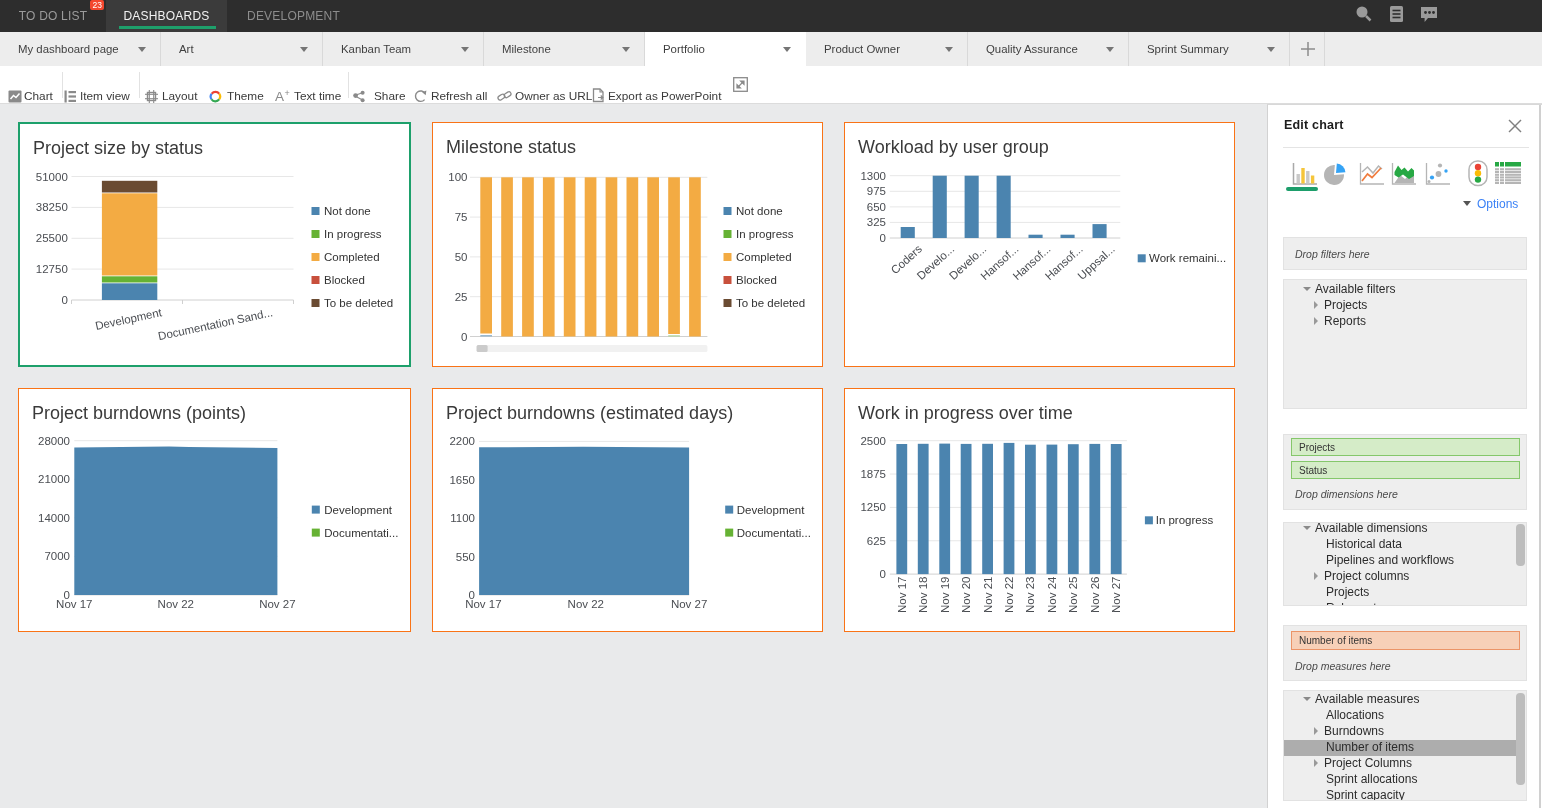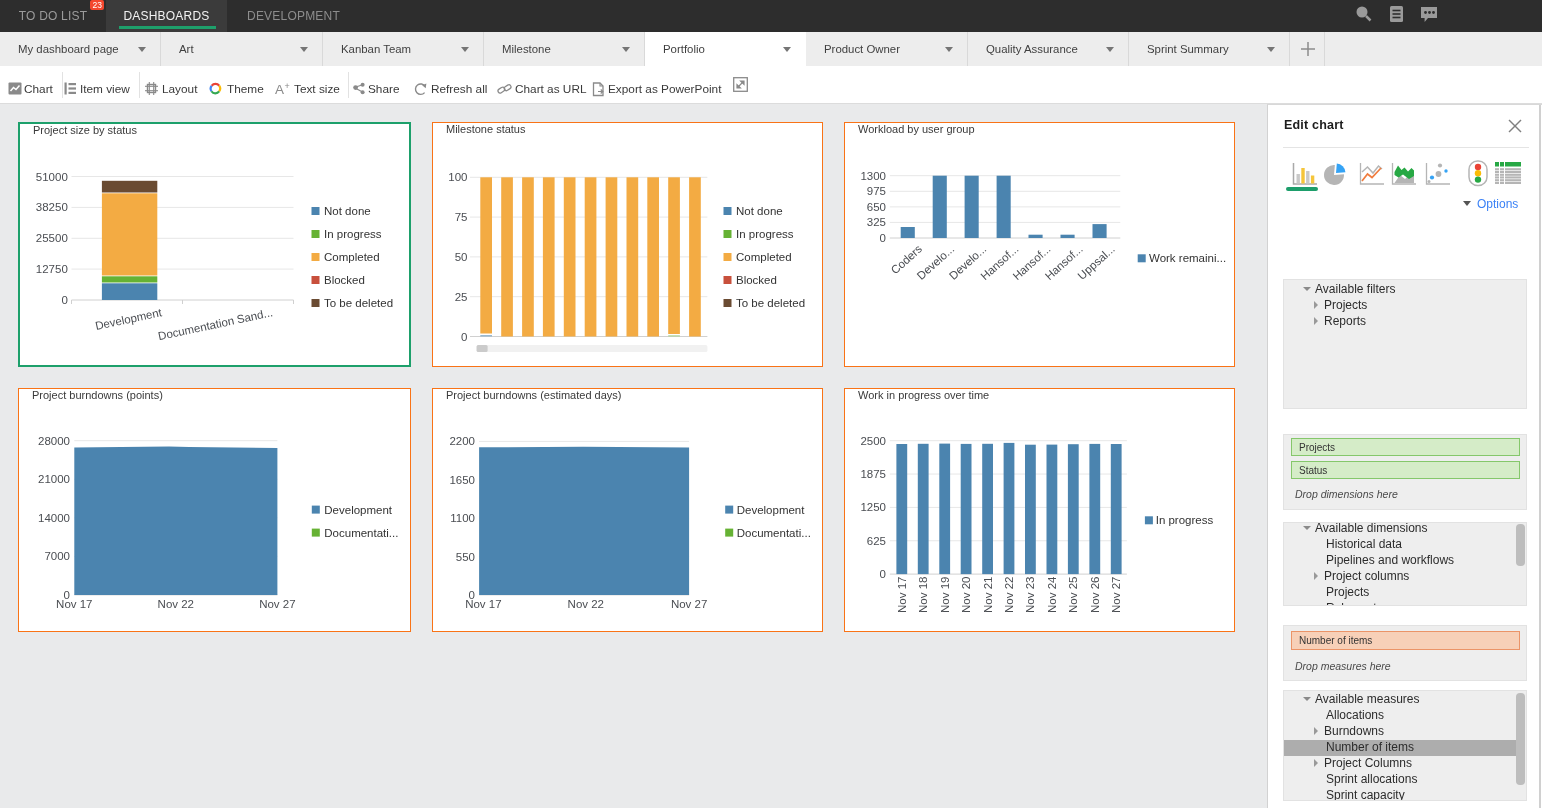--- a/index.html
+++ b/index.html
@@ -9,25 +9,25 @@
 .tt2{left:106px;width:121px;text-align:center;color:#f2f2f2;background:#3b3b3b}
 .tt3{left:227px;width:133px;text-align:center;color:#8d8d8d}
 .badge{position:absolute;left:90px;top:0;background:#f4472e;color:#fff;font-size:8.5px;line-height:10px;padding:0 2.5px;border-radius:2px;height:10px}
 .gunder{position:absolute;left:119px;top:26px;width:97px;height:3px;background:#1ea06b}
 .tabrow{position:absolute;left:0;top:32px;width:1542px;height:34px;background:#ededed}
 .dtab{position:absolute;top:0;height:34px;border-right:1px solid #d9d9d9;font-size:11.4px;color:#3f3f3f}
 .dtab span{position:absolute;left:18px;top:11px}
 .dtab.active{background:#fff;border-right:none;height:35px}
 .caret{position:absolute;width:0;height:0;border-left:4.5px solid transparent;border-right:4.5px solid transparent;border-top:5px solid #757575;top:15px}
 .toolbar{position:absolute;left:0;top:66px;width:1542px;height:38px;background:#fff;border-bottom:1px solid #dcdcdc}
-.titem{position:absolute;top:16px;height:37px;display:flex;align-items:flex-start;font-size:11.8px;color:#3a3a3a}
+.titem{position:absolute;top:0;height:37px;display:flex;align-items:flex-end;font-size:11.8px;color:#3a3a3a}
 .tsep{position:absolute;top:6px;height:26px;width:1px;background:#e2e2e2}
 .panel{position:absolute;background:#fff;border:1px solid #f97316}
 .panel.sel{border:2px solid #1da06b}
-.ptitle{position:absolute;left:13px;top:0;font-size:11px;color:#3a3a3a}
+.ptitle{position:absolute;left:13px;top:14px;font-size:18px;color:#3a3a3a}
 .panel svg{position:absolute;left:0;top:0}
 .edit{position:absolute;left:1267px;top:104px;width:275px;height:704px;background:#fff;border-left:1px solid #d2d2d2;border-top:1px solid #d8d8d8}
 .ehead{position:absolute;left:16px;top:13px;font-size:12.5px;font-weight:bold;color:#1d1d1d;letter-spacing:.2px}
 .ex{position:absolute;left:240px;top:14px}
 .ediv{position:absolute;left:15px;top:42px;width:246px;height:1px;background:#e4e4e4}
 .eunder{position:absolute;left:18px;top:82px;width:32px;height:3.5px;background:#1d9e6b;border-radius:2px}
 .eopts{position:absolute;left:209px;top:92px;font-size:12px;color:#3b82f6}
 .ocaret{position:absolute;left:-14px;top:4px;width:0;height:0;border-left:4.5px solid transparent;border-right:4.5px solid transparent;border-top:5px solid #555}
 .ebox{position:absolute;left:15px;width:244px;background:#eeeeee;border:1px solid #e2e2e2}
 .drophint{font-style:italic;font-size:10.5px;color:#4a4a4a;position:absolute;left:11px}
@@ -149,52 +149,52 @@
           <path d="M 10.15 9.4 A 4.7 4.7 0 0 1 2.45 9.25" stroke="#34a853"></path>
         </g>
       </svg>
       <span style="margin-left:5px">Theme</span>
     </div>
 <div class="titem" style="left:275px">
       <svg width="16" height="14">
         <text x="0" y="12" font-family="Liberation Sans" font-size="13.5" fill="#8a8a8a">A</text>
         <text x="9.5" y="6.5" font-family="Liberation Sans" font-size="9" fill="#8a8a8a">+</text>
       </svg>
-      <span style="margin-left:3px">Text size</span>
+      <span style="margin-left:3px">Text time</span>
     </div>
 <div class="tsep" style="left:348px"></div>
 <div class="titem" style="left:353px">
       <svg width="12" height="13">
         <g stroke="#8a8a8a" stroke-width="1.2">
           <line x1="3" y1="5" x2="9.5" y2="2.8"></line>
           <line x1="3" y1="6.5" x2="9.5" y2="10"></line>
         </g>
         <g fill="#8a8a8a">
           <circle cx="2.6" cy="5.6" r="2.4"></circle>
           <circle cx="9.6" cy="2.8" r="2"></circle>
           <circle cx="9.6" cy="10.2" r="2"></circle>
         </g>
       </svg>
-      <span style="margin-left:3px">Share</span>
+      <span style="margin-left:9px">Share</span>
     </div>
 <div class="titem" style="left:413px">
       <svg width="15" height="14">
         <path d="M 11.6 10.6 A 5.2 5.2 0 1 1 12.1 4.4" fill="none" stroke="#8a8a8a" stroke-width="1.4"></path>
         <path d="M 13.4 1.6 L 12.7 6.2 L 9.2 3.2 Z" fill="#8a8a8a"></path>
       </svg>
       <span style="margin-left:3px">Refresh all</span>
     </div>
 <div class="titem" style="left:497px">
       <svg width="15" height="14">
         <g fill="none" stroke="#8a8a8a" stroke-width="1.3">
           <rect x="0.8" y="6" width="7.2" height="4.2" rx="2.1" transform="rotate(-33 4.4 8.1)"></rect>
           <rect x="7" y="3.6" width="7.2" height="4.2" rx="2.1" transform="rotate(-33 10.6 5.7)"></rect>
         </g>
       </svg>
-      <span style="margin-left:3px">Chart as URL</span>
+      <span style="margin-left:3px">Owner as URL</span>
     </div>
 <div class="titem" style="left:591px">
       <svg width="15" height="15">
         <path d="M2.5 1 h6.5 l3 3 v9.5 h-9.5 z" fill="none" stroke="#8a8a8a" stroke-width="1.3"></path>
         <path d="M9 1 v3 h3" fill="none" stroke="#8a8a8a" stroke-width="1.1"></path>
         <path d="M7 9.5 h4.5 m-1.8 -2 l2.1 2 l-2.1 2" fill="none" stroke="#8a8a8a" stroke-width="1.2"></path>
       </svg>
       <span style="margin-left:2px">Export as PowerPoint</span>
     </div>
 <svg width="15" height="15" style="position:absolute;left:733px;top:11px">
@@ -464,20 +464,23 @@
         <rect x="1" y="17.2" width="4" height="2.1" fill="#b5b5b5"></rect>
         <rect x="6" y="17.2" width="4" height="2.1" fill="#b5b5b5"></rect>
         <rect x="11" y="17.2" width="16" height="2.1" fill="#b5b5b5"></rect>
         <rect x="1" y="19.9" width="4" height="2.1" fill="#b5b5b5"></rect>
         <rect x="6" y="19.9" width="4" height="2.1" fill="#b5b5b5"></rect>
         <rect x="11" y="19.9" width="16" height="2.1" fill="#b5b5b5"></rect>
       </g>
     </svg>
 <div class="eunder"></div>
 <div class="eopts"><i class="ocaret"></i>Options</div>
+<div class="ebox" style="top:132px;height:33px">
+      <div class="drophint" style="top:10px">Drop filters here</div>
+    </div>
 <div class="ebox" style="top:174px;height:130px">
 <div class="trow" style="left:19px;top:2px"><i class="arrD" style="margin-right:4px"></i>Available filters</div>
 <div class="trow" style="left:30px;top:18px"><i class="arrR" style="margin-right:6px"></i>Projects</div>
 <div class="trow" style="left:30px;top:34px"><i class="arrR" style="margin-right:6px"></i>Reports</div>
 </div>
 <div class="ebox" style="top:329px;height:76px">
 <div class="chip chipg" style="top:3px">Projects</div>
 <div class="chip chipg" style="top:26px">Status</div>
 <div class="drophint" style="top:53px">Drop dimensions here</div>
 </div>

